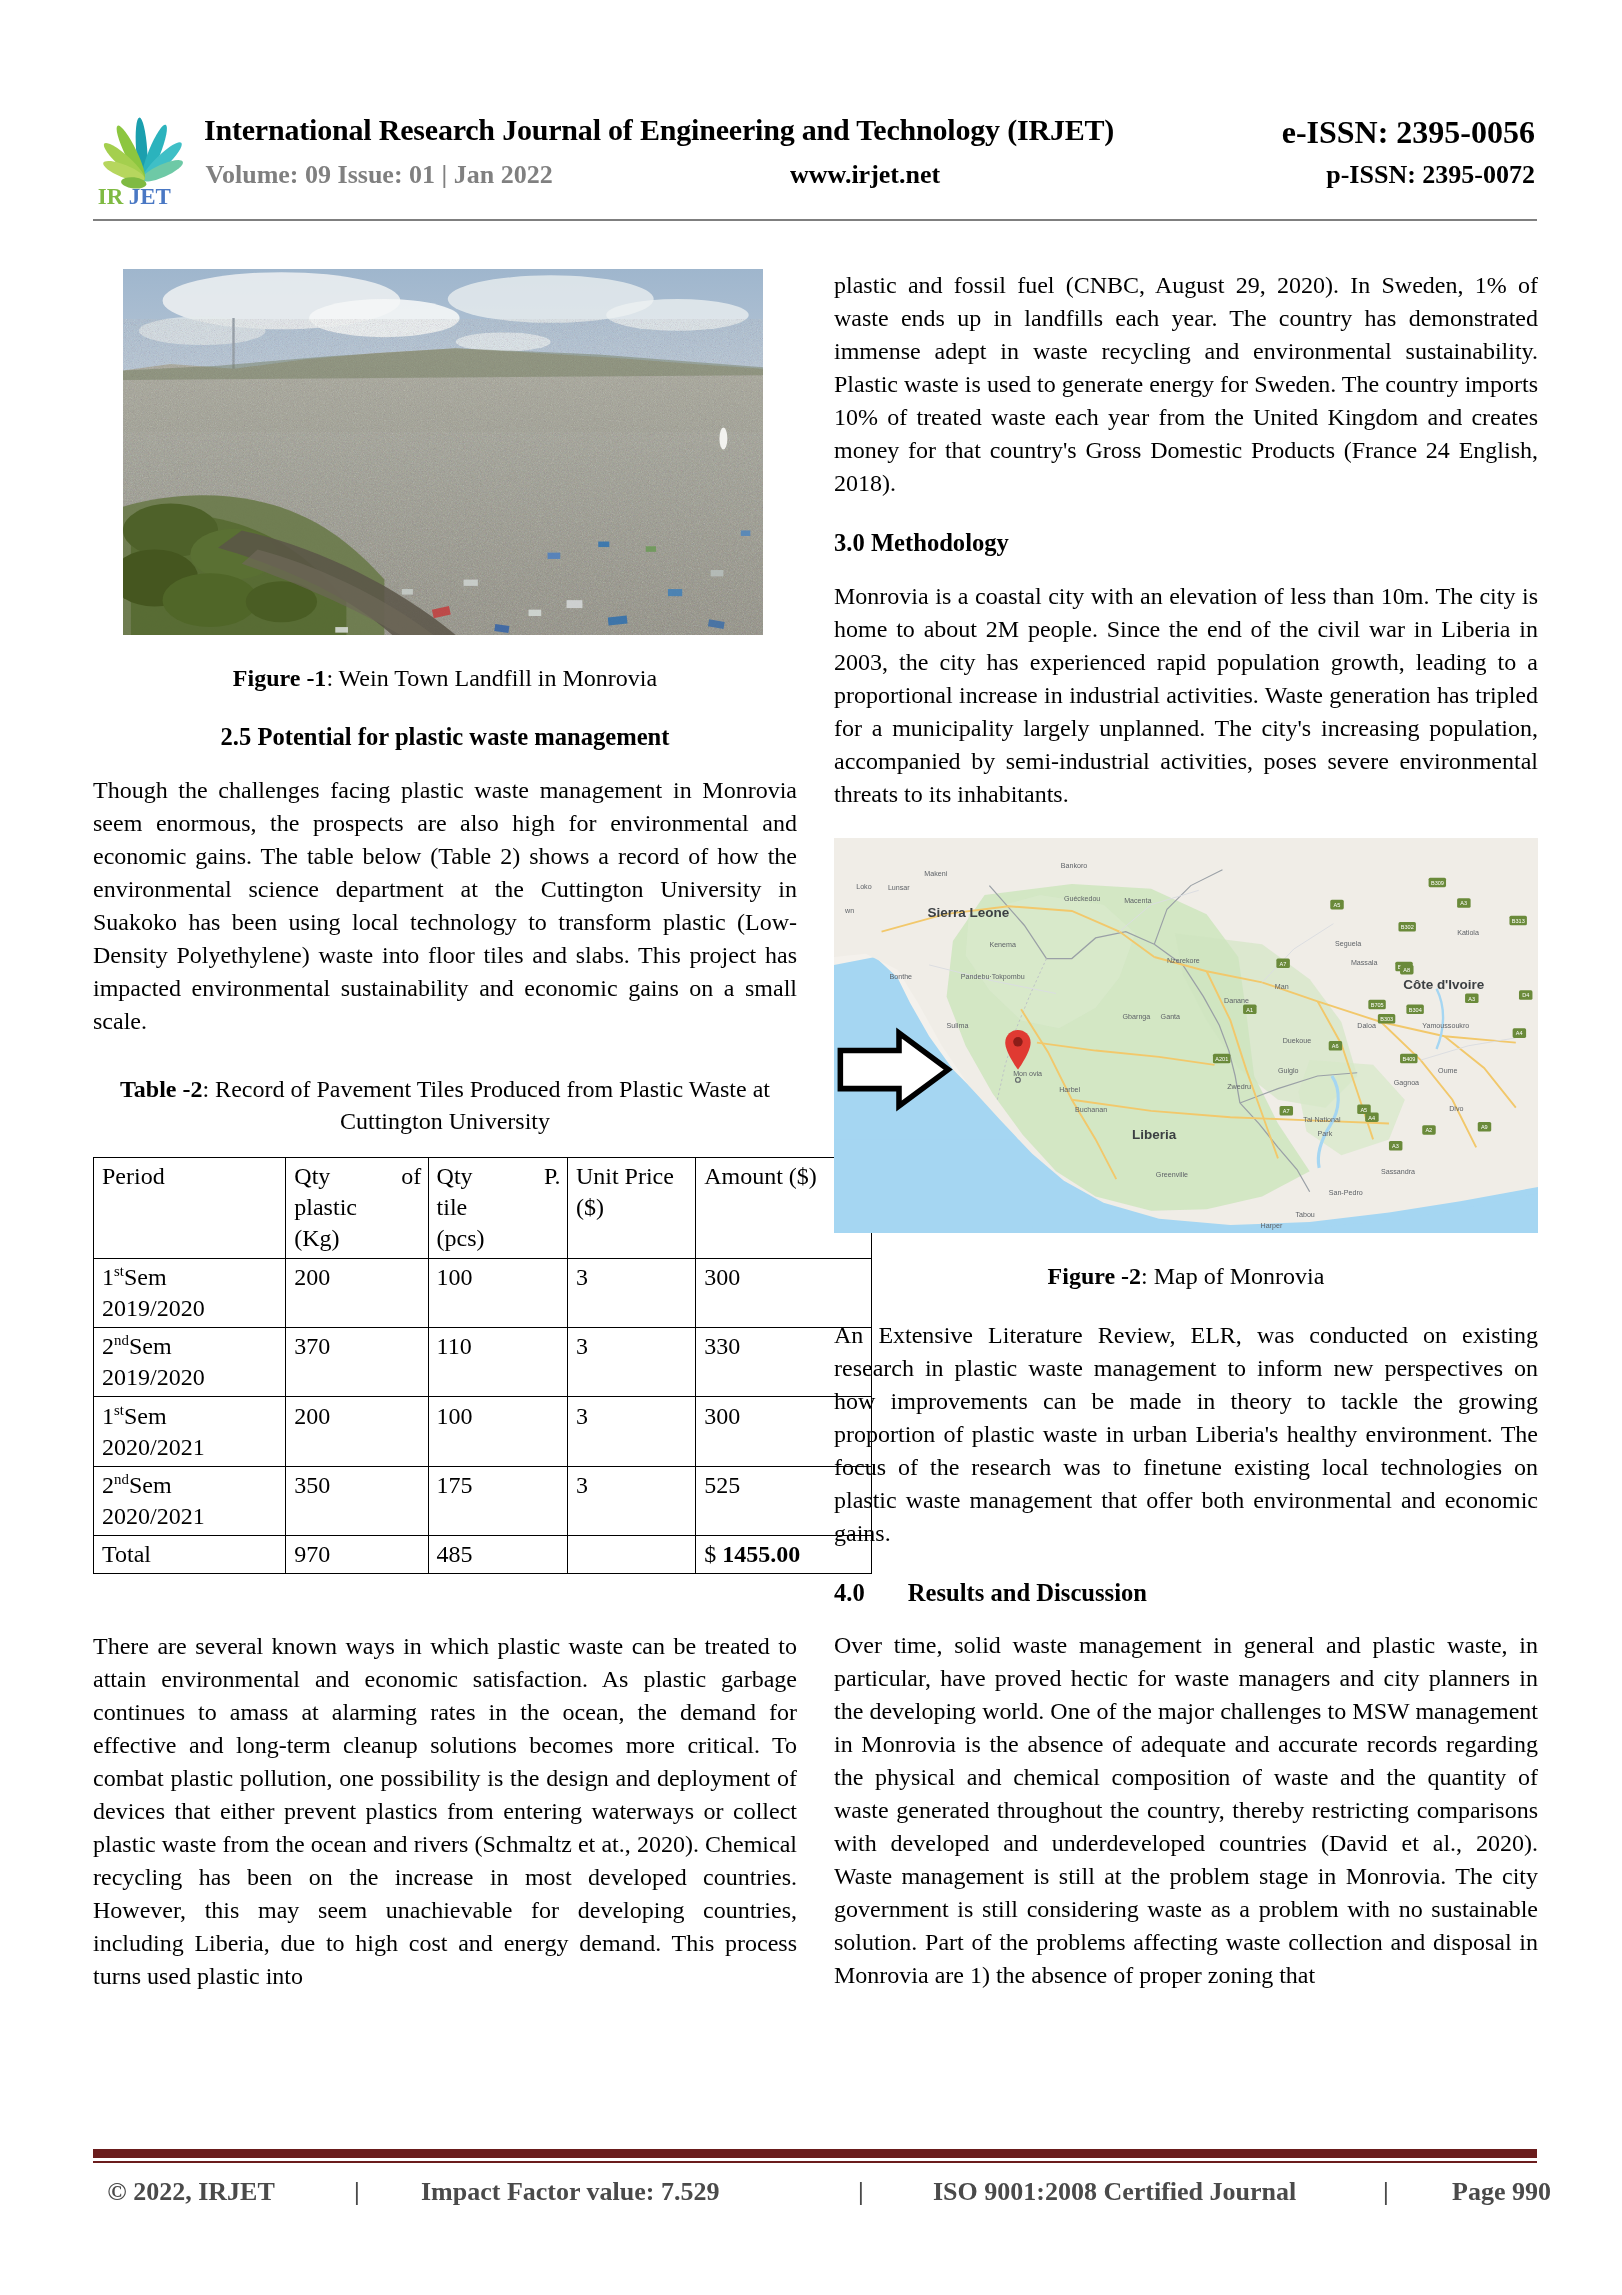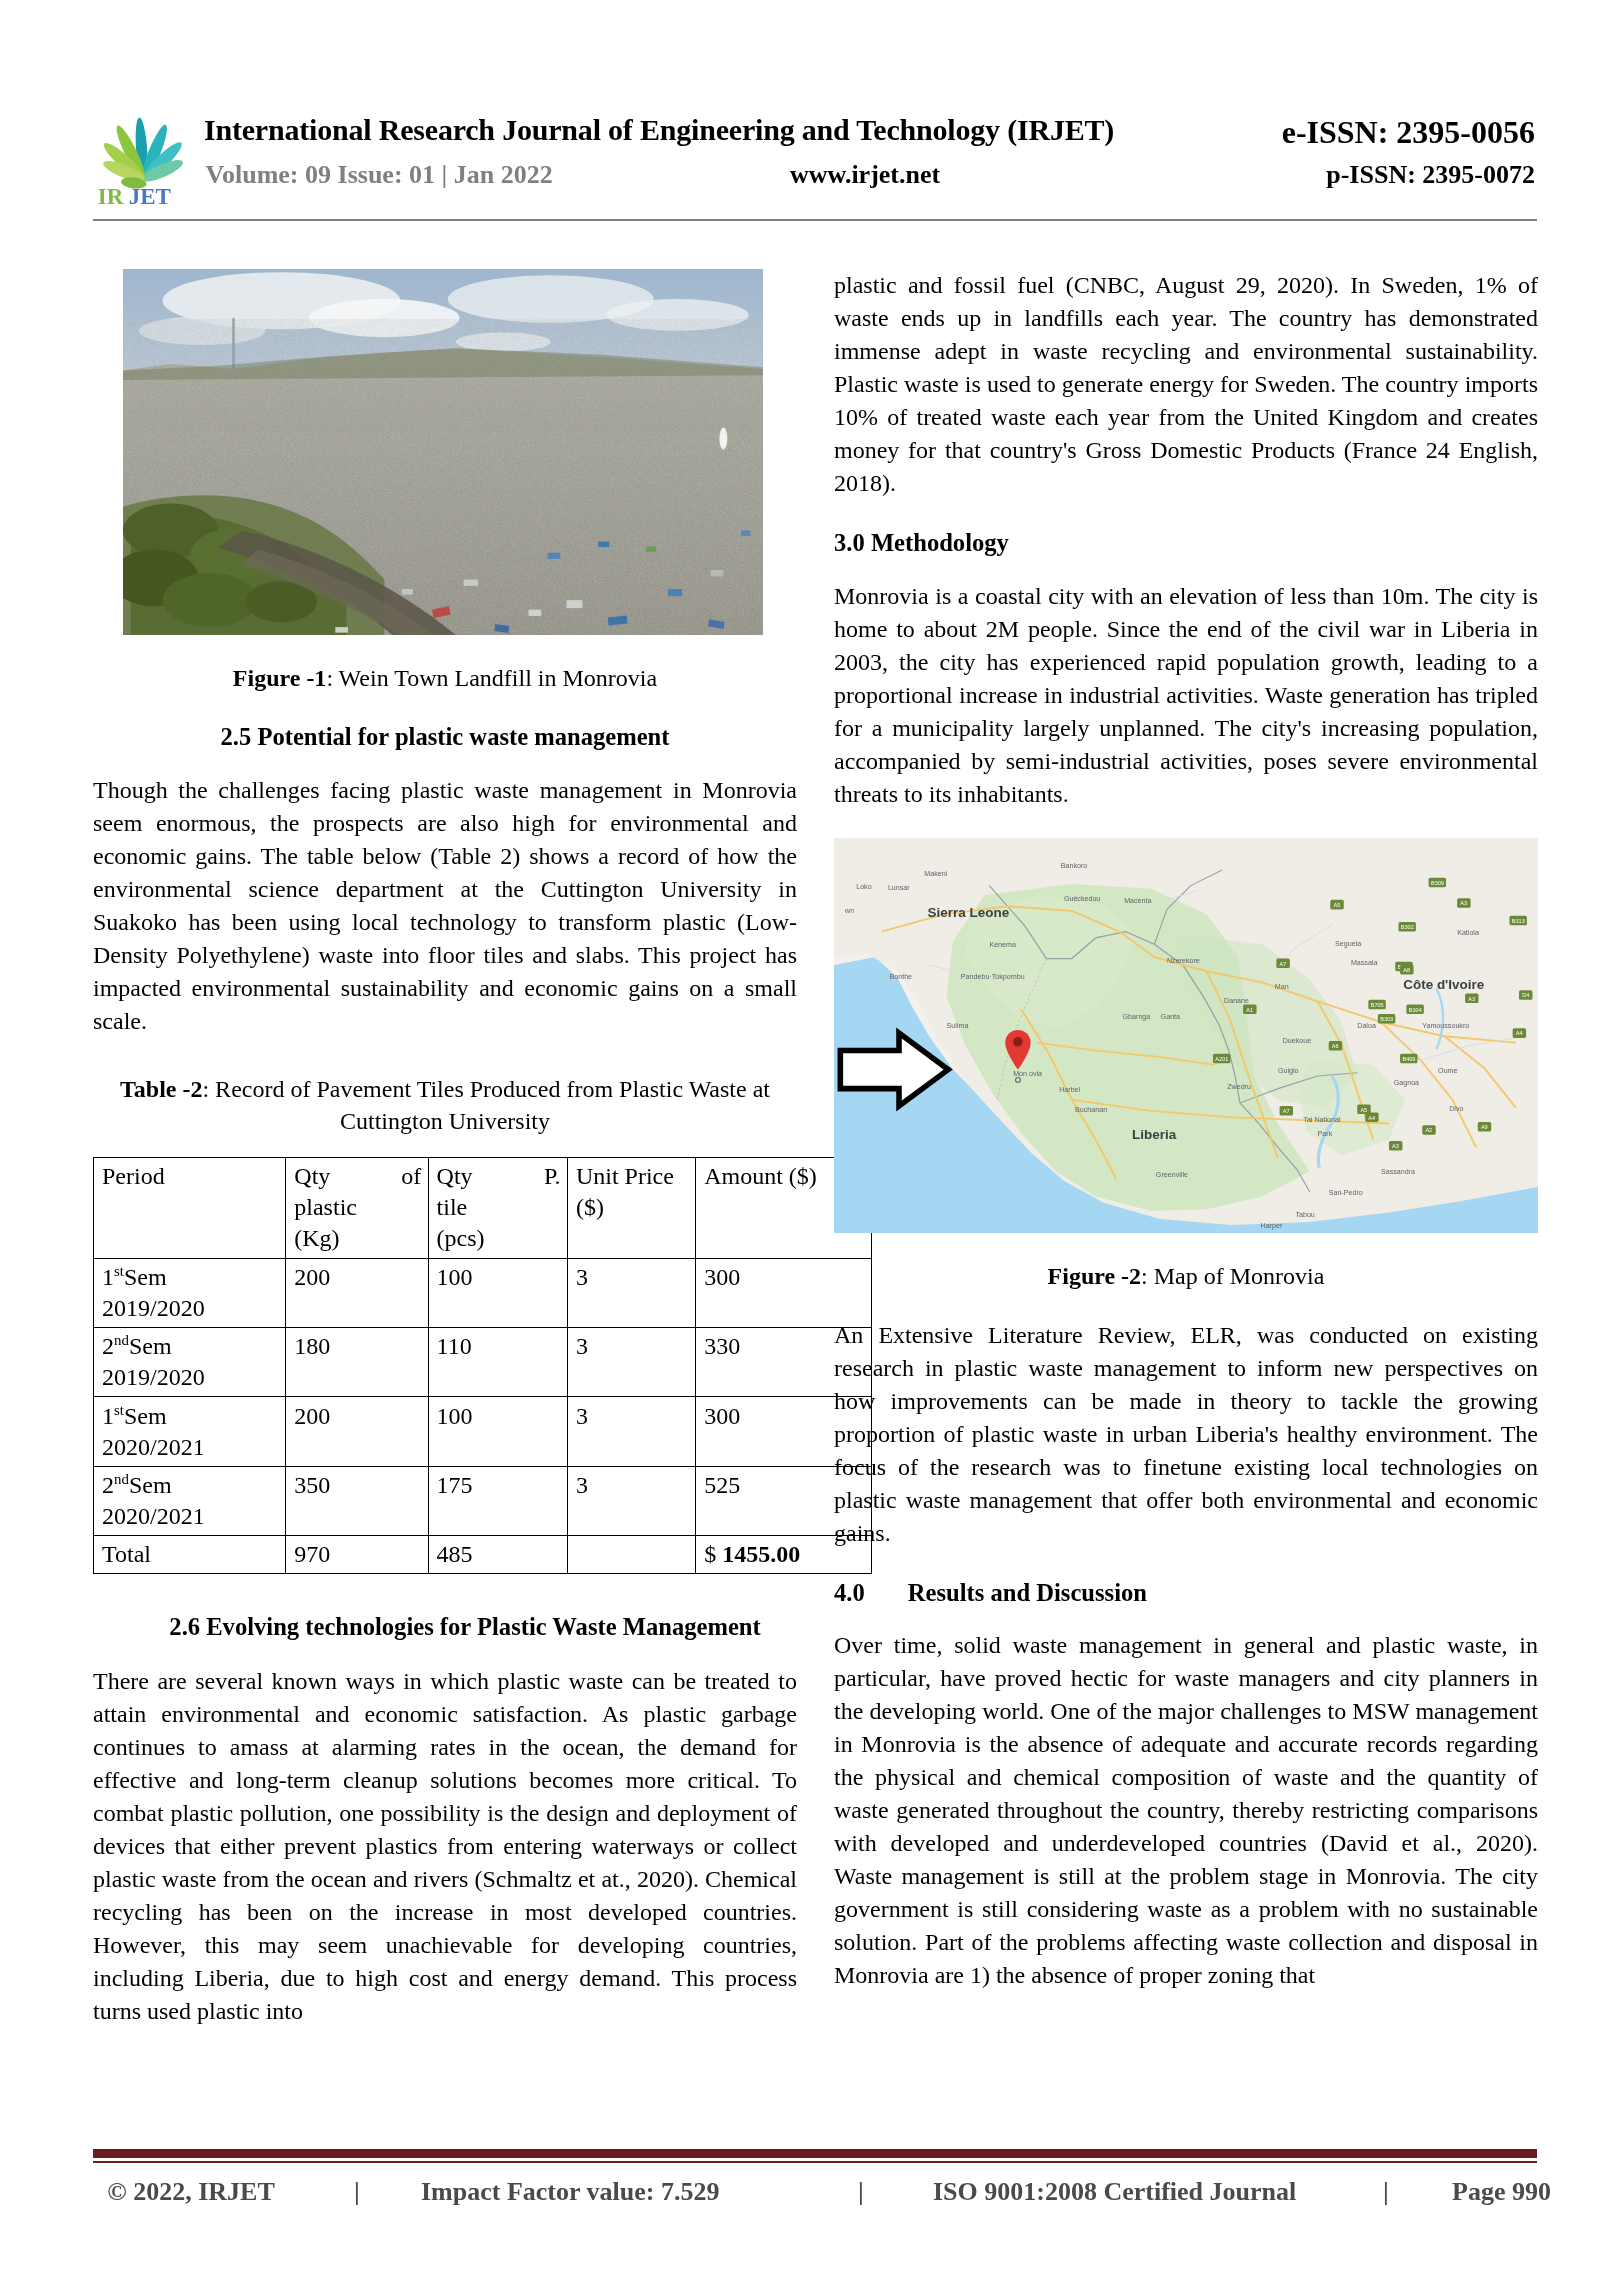--- a/index.html
+++ b/index.html
@@ -417,21 +417,21 @@
         <td class="c5">300</td>
       </tr>
 
       <tr>
         <td class="c1">
           <span class="per">
             <span class="j2"><span>2</span><sup>nd</sup><span>Sem</span></span>
             <span>2019/2020</span>
           </span>
         </td>
-        <td class="c2">180</td>
+        <td class="c2">370</td>
         <td class="c3">110</td>
         <td class="c4">3</td>
         <td class="c5">330</td>
       </tr>
 
       <tr>
         <td class="c1">
           <span class="per">
             <span class="j2"><span>1</span><sup>st</sup><span>Sem</span></span>
             <span>2020/2021</span>
@@ -460,21 +460,20 @@
         <td class="c1">Total</td>
         <td class="c2">970</td>
         <td class="c3">485</td>
         <td class="c4"></td>
         <td class="c5"><span>$</span>&nbsp;<span class="amt-total">1455.00</span></td>
       </tr>
     </tbody>
       </table>
 
     <div class="gap-lg"></div>
-    <h3 class="head-2-6">2.6 Evolving technologies for Plastic Waste Management</h3>
 
     <div class="gap-sm"></div>
     <p class="body">There are several known ways in which plastic waste can be treated to attain environmental and economic satisfaction. As plastic garbage continues to amass at alarming rates in the ocean, the demand for effective and long-term cleanup solutions becomes more critical. To combat plastic pollution, one possibility is the design and deployment of devices that either prevent plastics from entering waterways or collect plastic waste from the ocean and rivers (Schmaltz et at., 2020). Chemical recycling has been on the increase in most developed countries. However, this may seem unachievable for developing countries, including Liberia, due to high cost and energy demand. This process turns used plastic into</p>
   </div>
 
   <div class="col col-right">
 
     <p class="body">plastic and fossil fuel (CNBC, August 29, 2020). In Sweden, 1% of waste ends up in landfills each year. The country has demonstrated immense adept in waste recycling and environmental sustainability. Plastic waste is used to generate energy for Sweden. The country imports 10% of treated waste each year from the United Kingdom and creates money for that country's Gross Domestic Products (France 24 English, 2018).</p>
 
     <div class="gap-md"></div>

